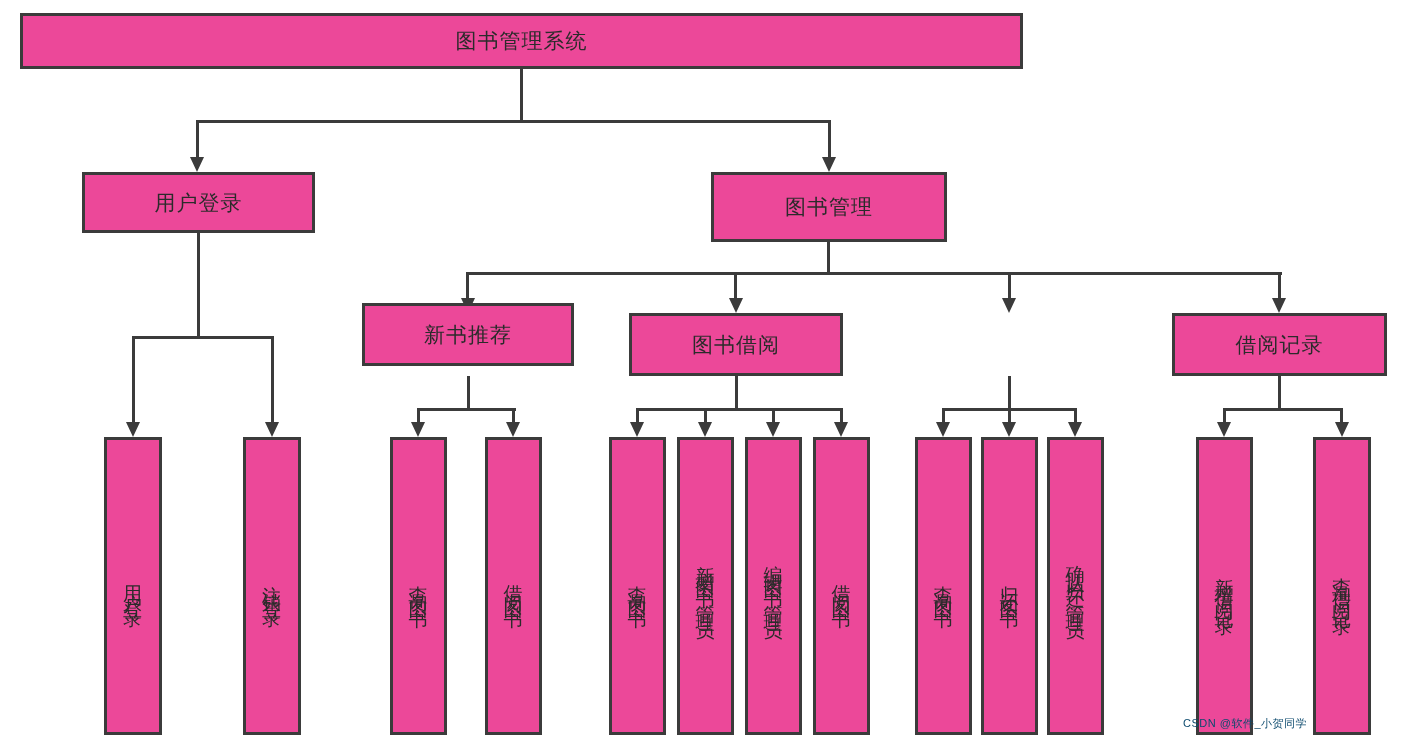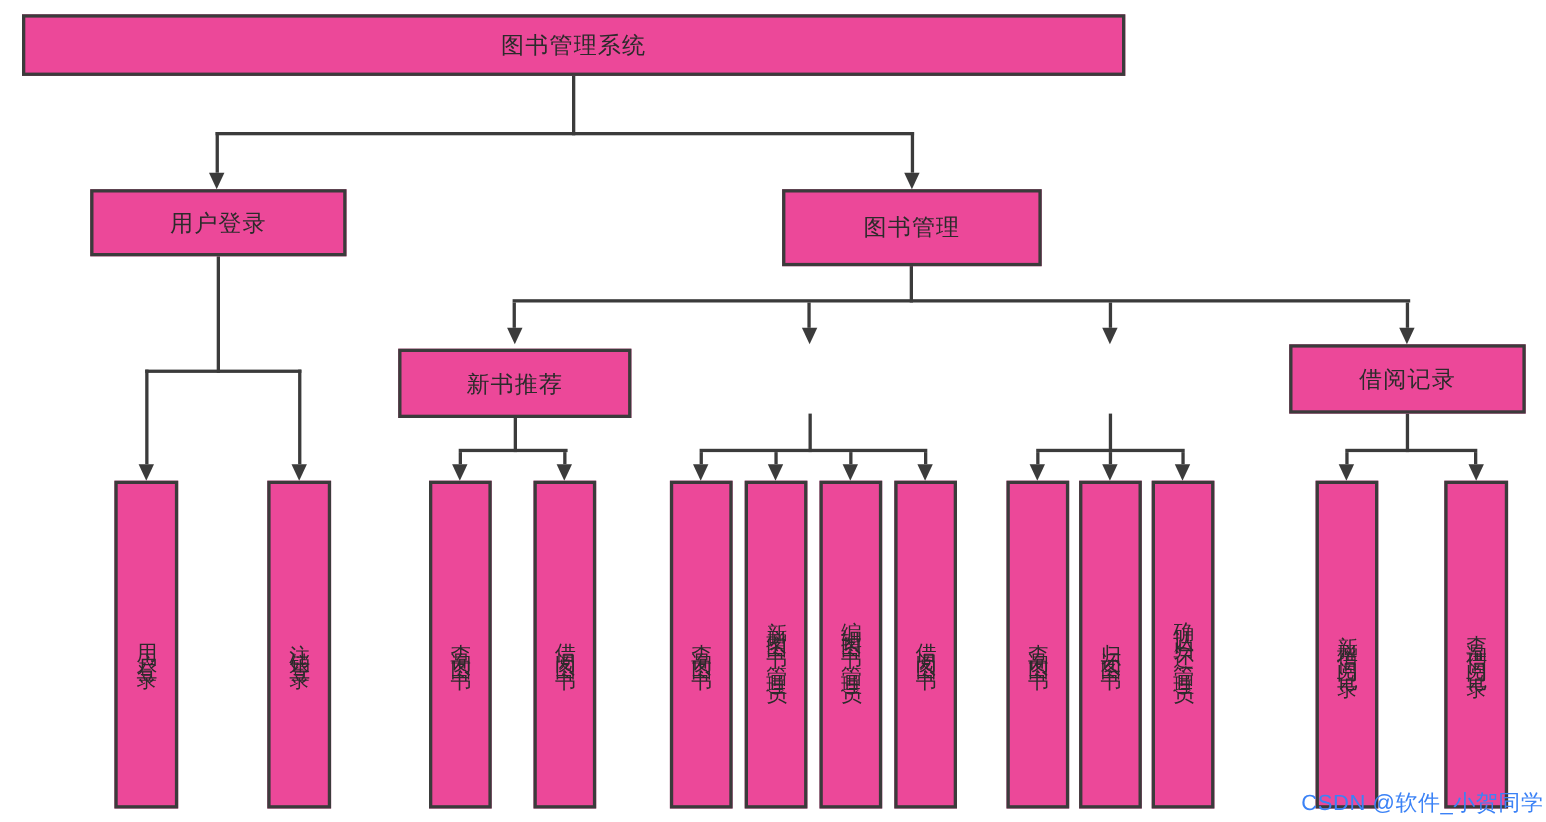--- a/index.html
+++ b/index.html
@@ -45,22 +45,22 @@
     position:absolute;
     width:0; height:0;
     border-left:7px solid transparent;
     border-right:7px solid transparent;
     border-top:15px solid #3b3b3b;
     z-index:1;
   }
   .watermark {
     position:absolute;
     left:1183px; top:716px;
-    font-size:20px;
-    color:#3b82f6;
+    font-size:11px;
+    color:#0c4a6e;
     letter-spacing:0.5px;
     white-space:nowrap;
     z-index:3;
   }
 </style>
 </head>
 <body>
 
 <div id="canvas">
 
@@ -93,22 +93,25 @@
   <div class="hline" style="left:466px; top:272px; width:816px; height:3px;"></div>
   <div class="vline" style="left:466px; top:275px; width:3px; height:23px;"></div>
   <div class="vline" style="left:734px; top:275px; width:3px; height:23px;"></div>
   <div class="vline" style="left:1008px; top:275px; width:3px; height:23px;"></div>
   <div class="vline" style="left:1278px; top:275px; width:3px; height:23px;"></div>
   <div class="arrow" style="left:461px; top:298px;"></div>
   <div class="arrow" style="left:729px; top:298px;"></div>
   <div class="arrow" style="left:1002px; top:298px;"></div>
   <div class="arrow" style="left:1272px; top:298px;"></div>
 
-  <div class="box" style="left:362px; top:317px; width:212px; height:63px;">
+  <div class="box" style="left:362px; top:303px; width:212px; height:63px;">
     <span class="label hlabel">新书推荐</span>
+  </div>
+  <div class="box" style="left:629px; top:313px; width:214px; height:63px;">
+    <span class="label hlabel">图书借阅</span>
   </div>
   <div class="box" style="left:1172px; top:313px; width:215px; height:63px;">
     <span class="label hlabel">借阅记录</span>
   </div>
 
   <div class="vline" style="left:467px; top:376px; width:3px; height:35px;"></div>
   <div class="hline" style="left:417px; top:408px; width:99px; height:3px;"></div>
   <div class="vline" style="left:417px; top:411px; width:3px; height:11px;"></div>
   <div class="vline" style="left:512px; top:411px; width:3px; height:11px;"></div>
   <div class="arrow" style="left:411px; top:422px;"></div>

